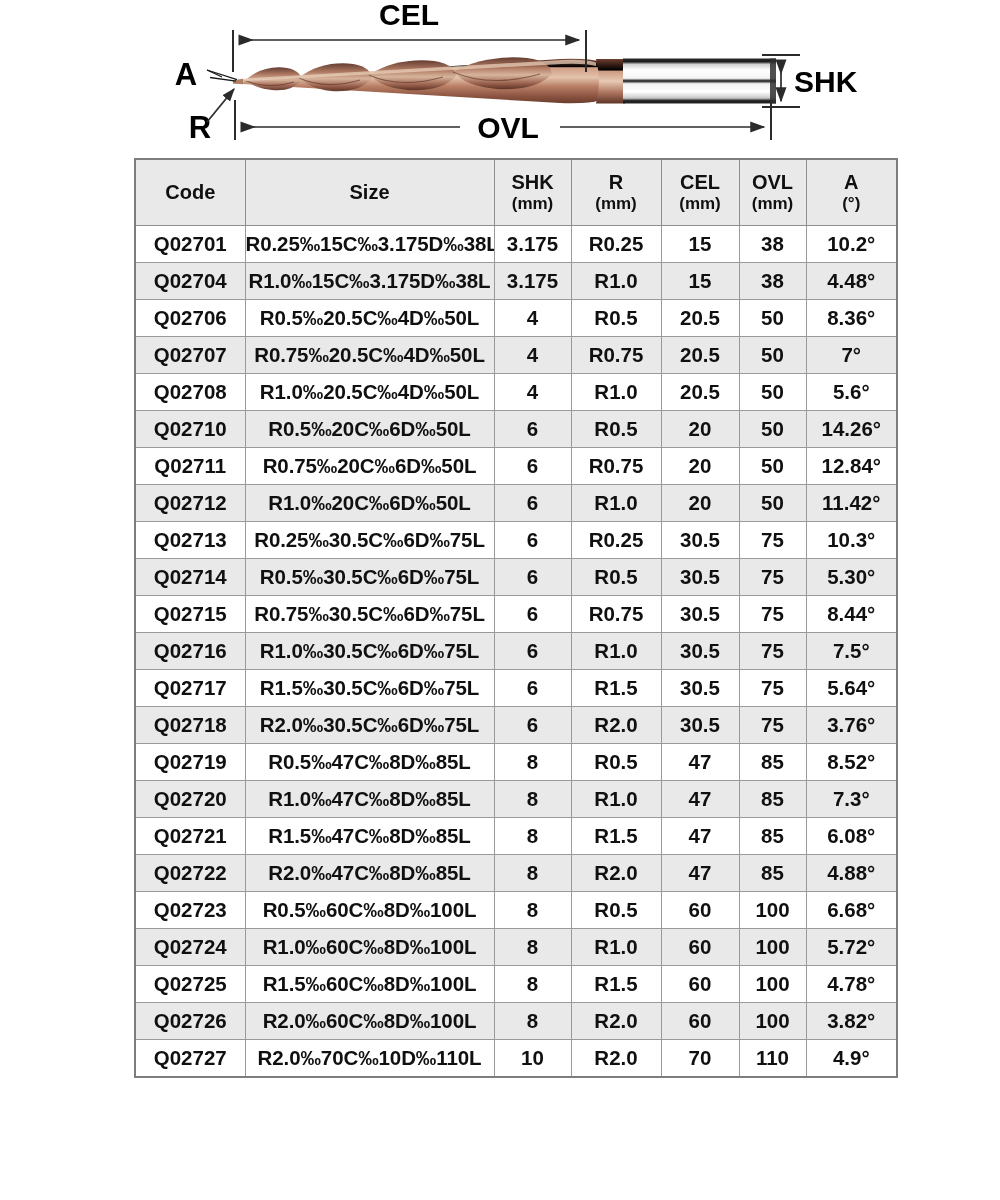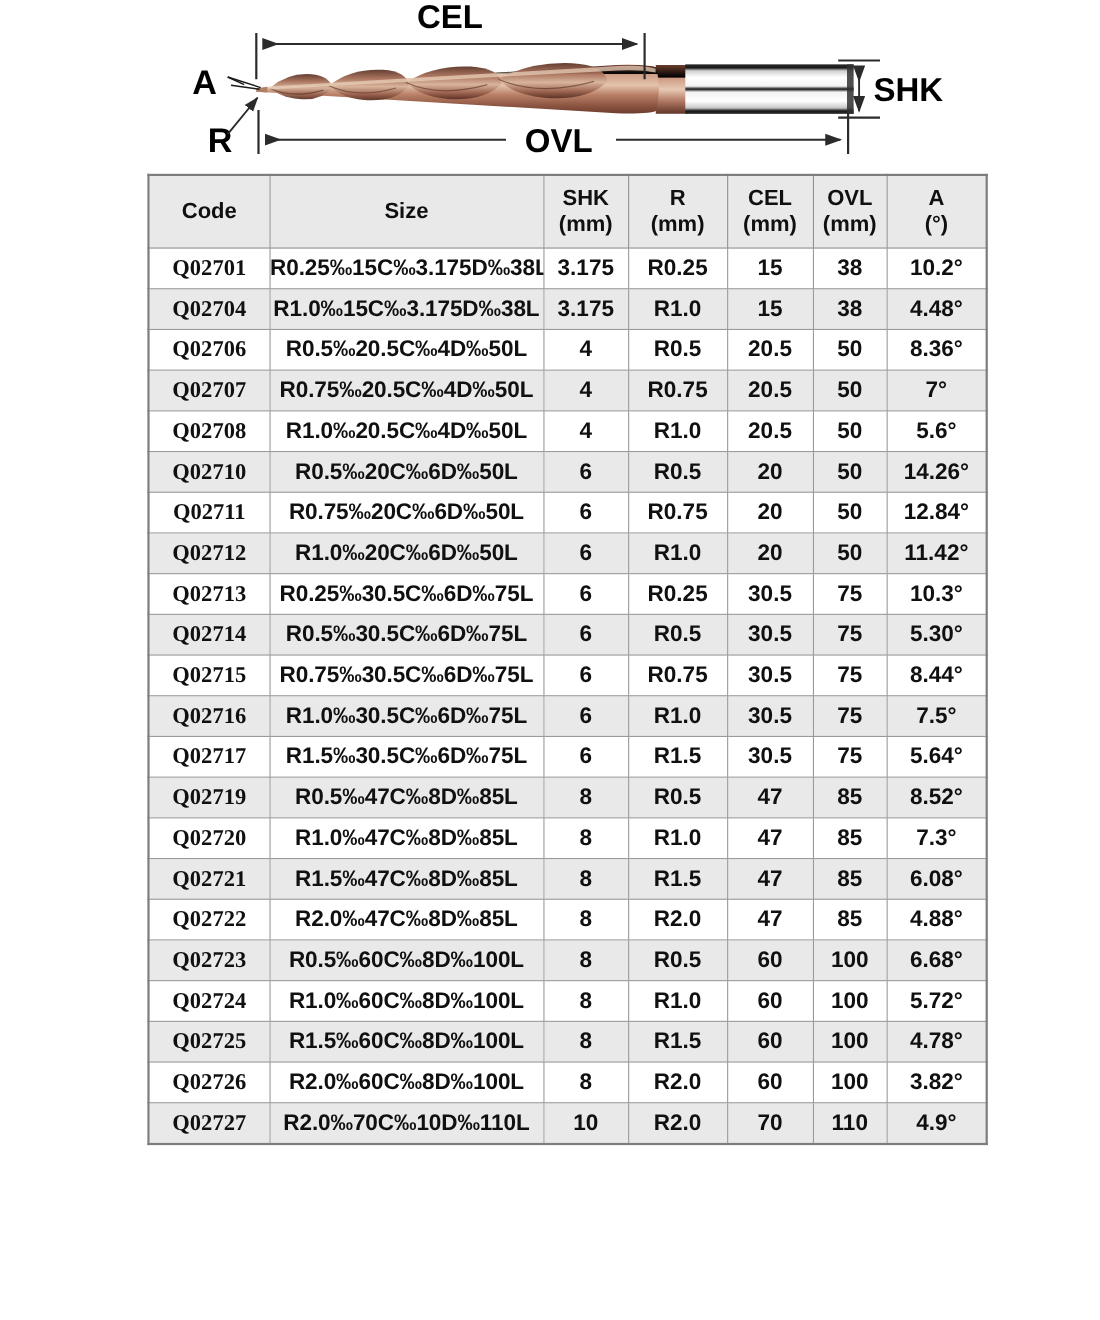--- a/index.html
+++ b/index.html
@@ -54,33 +54,33 @@
   }
   table.spec thead th {
     background: #e9e9e9;
     height: 65px;
     font-size: 20px;
     line-height: 1.18;
     border-color: #8f8f8f;
   }
   table.spec thead th .unit {
     display: block;
-    font-size: 20px;
+    font-size: 17px;
   }
   table.spec tbody td {
     height: 36px;
     font-size: 20.5px;
   }
   table.spec tbody tr:nth-child(odd) td {
     background: #ffffff;
   }
   table.spec tbody tr:nth-child(even) td {
     background: #e9e9e9;
   }
-  td.c-code  { font-size: 20px; font-family: Liberation Serif, serif; }
+  td.c-code  { font-size: 20px; }
   td.c-size  { font-size: 20.5px; letter-spacing: -0.1px; }
 
   
   table.spec { border: 2px solid #7d7d7d; }
 </style>
 </head>
 <body>
 
 <div id="diagram">
   <svg width="1000" height="155" viewBox="0 0 1000 155" xmlns="http://www.w3.org/2000/svg">
@@ -338,20 +338,29 @@
         <tr>
           <td class="c-code">Q02717</td>
           <td class="c-size">R1.5‰30.5C‰6D‰75L</td>
           <td class="c-shk">6</td>
           <td class="c-r">R1.5</td>
           <td class="c-cel">30.5</td>
           <td class="c-ovl">75</td>
           <td class="c-a">5.64°</td>
         </tr>
         <tr>
+          <td class="c-code">Q02718</td>
+          <td class="c-size">R2.0‰30.5C‰6D‰75L</td>
+          <td class="c-shk">6</td>
+          <td class="c-r">R2.0</td>
+          <td class="c-cel">30.5</td>
+          <td class="c-ovl">75</td>
+          <td class="c-a">3.76°</td>
+        </tr>
+        <tr>
           <td class="c-code">Q02719</td>
           <td class="c-size">R0.5‰47C‰8D‰85L</td>
           <td class="c-shk">8</td>
           <td class="c-r">R0.5</td>
           <td class="c-cel">47</td>
           <td class="c-ovl">85</td>
           <td class="c-a">8.52°</td>
         </tr>
         <tr>
           <td class="c-code">Q02720</td>

